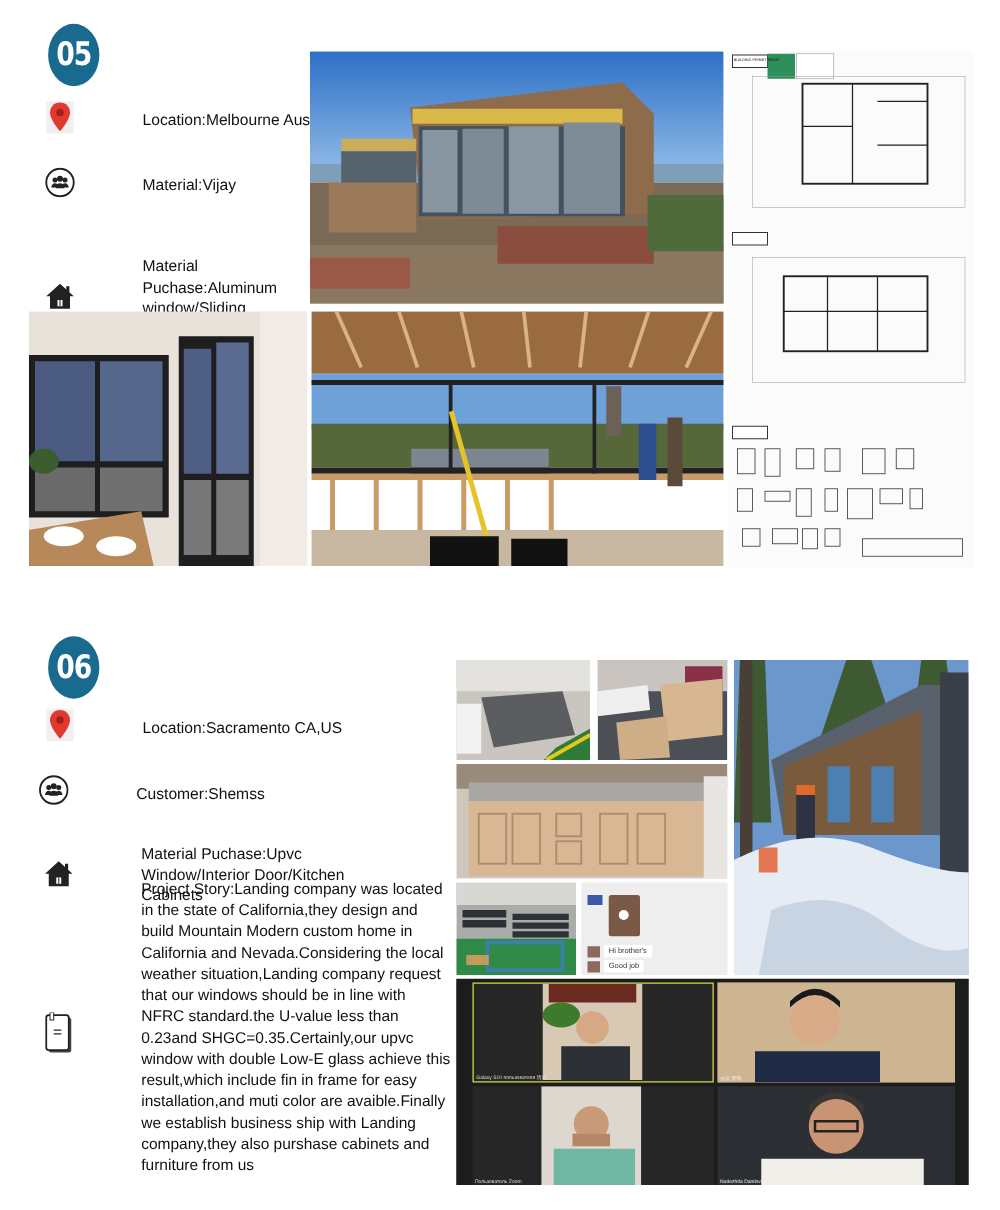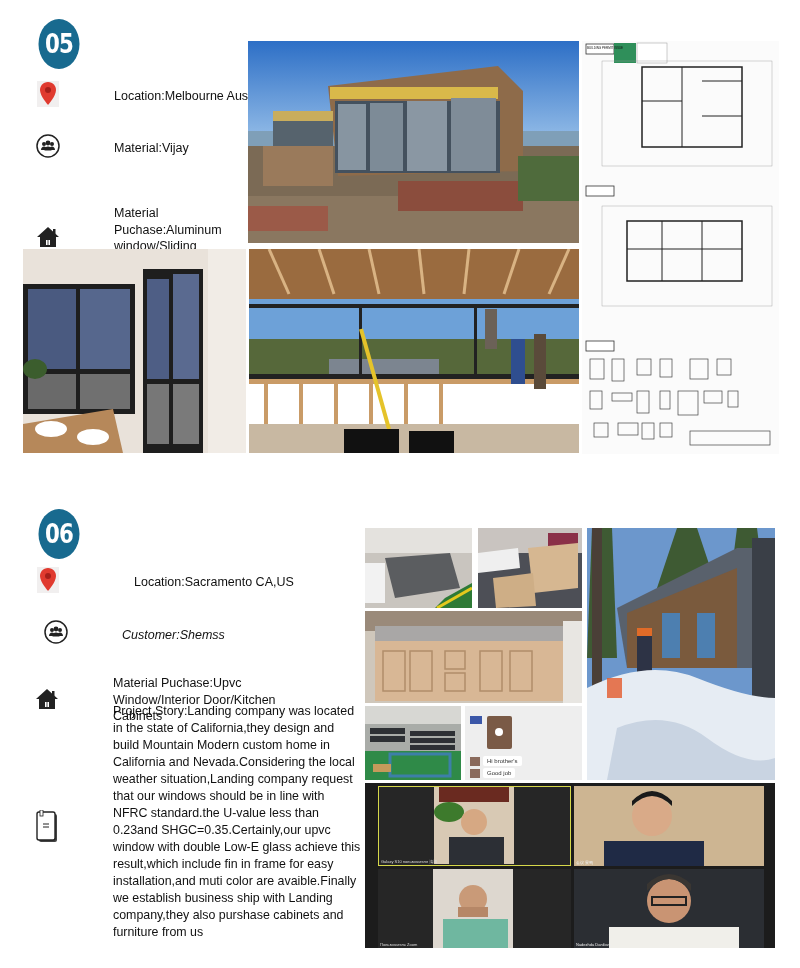--- a/index.html
+++ b/index.html
@@ -191,24 +191,24 @@
 </div>
 
 <div class="info-row" style="left:36px;top:568px;">
   <span class="icon">
     <svg width="22" height="26" viewBox="0 0 22 26">
         <rect x="0" y="0" width="22" height="26" fill="#f1efef"></rect>
         <path d="M11 1C6 1 3 5 3 9c0 6 8 15 8 15s8-9 8-15c0-4-3-8-8-8z" fill="#e03a2f"></path>
         <circle cx="11" cy="9" r="3" fill="#a51f1a"></circle>
       </svg>
   </span>
-  <span class="txt" style="margin-top:5px;margin-left:20px;">Location:Sacramento CA,US</span>
-</div>
-
-<div class="info-row" style="left:44px;top:620px;font-style:italic;">
+  <span class="txt" style="margin-top:5px;">Location:Sacramento CA,US</span>
+</div>
+
+<div class="info-row" style="left:31px;top:620px;">
   <span class="icon">
     <svg width="24" height="24" viewBox="0 0 24 24">
         <circle cx="12" cy="12" r="11" fill="#fff" stroke="#222" stroke-width="1.5"></circle>
         <circle cx="8" cy="10" r="2" fill="#222"></circle>
         <circle cx="16" cy="10" r="2" fill="#222"></circle>
         <circle cx="12" cy="9" r="2.4" fill="#222"></circle>
         <path d="M5 16c0-2 1.5-3.5 3-3.5s3 1.5 3 3.5z M13 16c0-2 1.5-3.5 3-3.5s3 1.5 3 3.5z M8.5 16.5c0-2.5 1.5-4 3.5-4s3.5 1.5 3.5 4z" fill="#222"></path>
       </svg>
   </span>
   <span class="txt" style="margin-top:6px;">Customer:Shemss</span>

